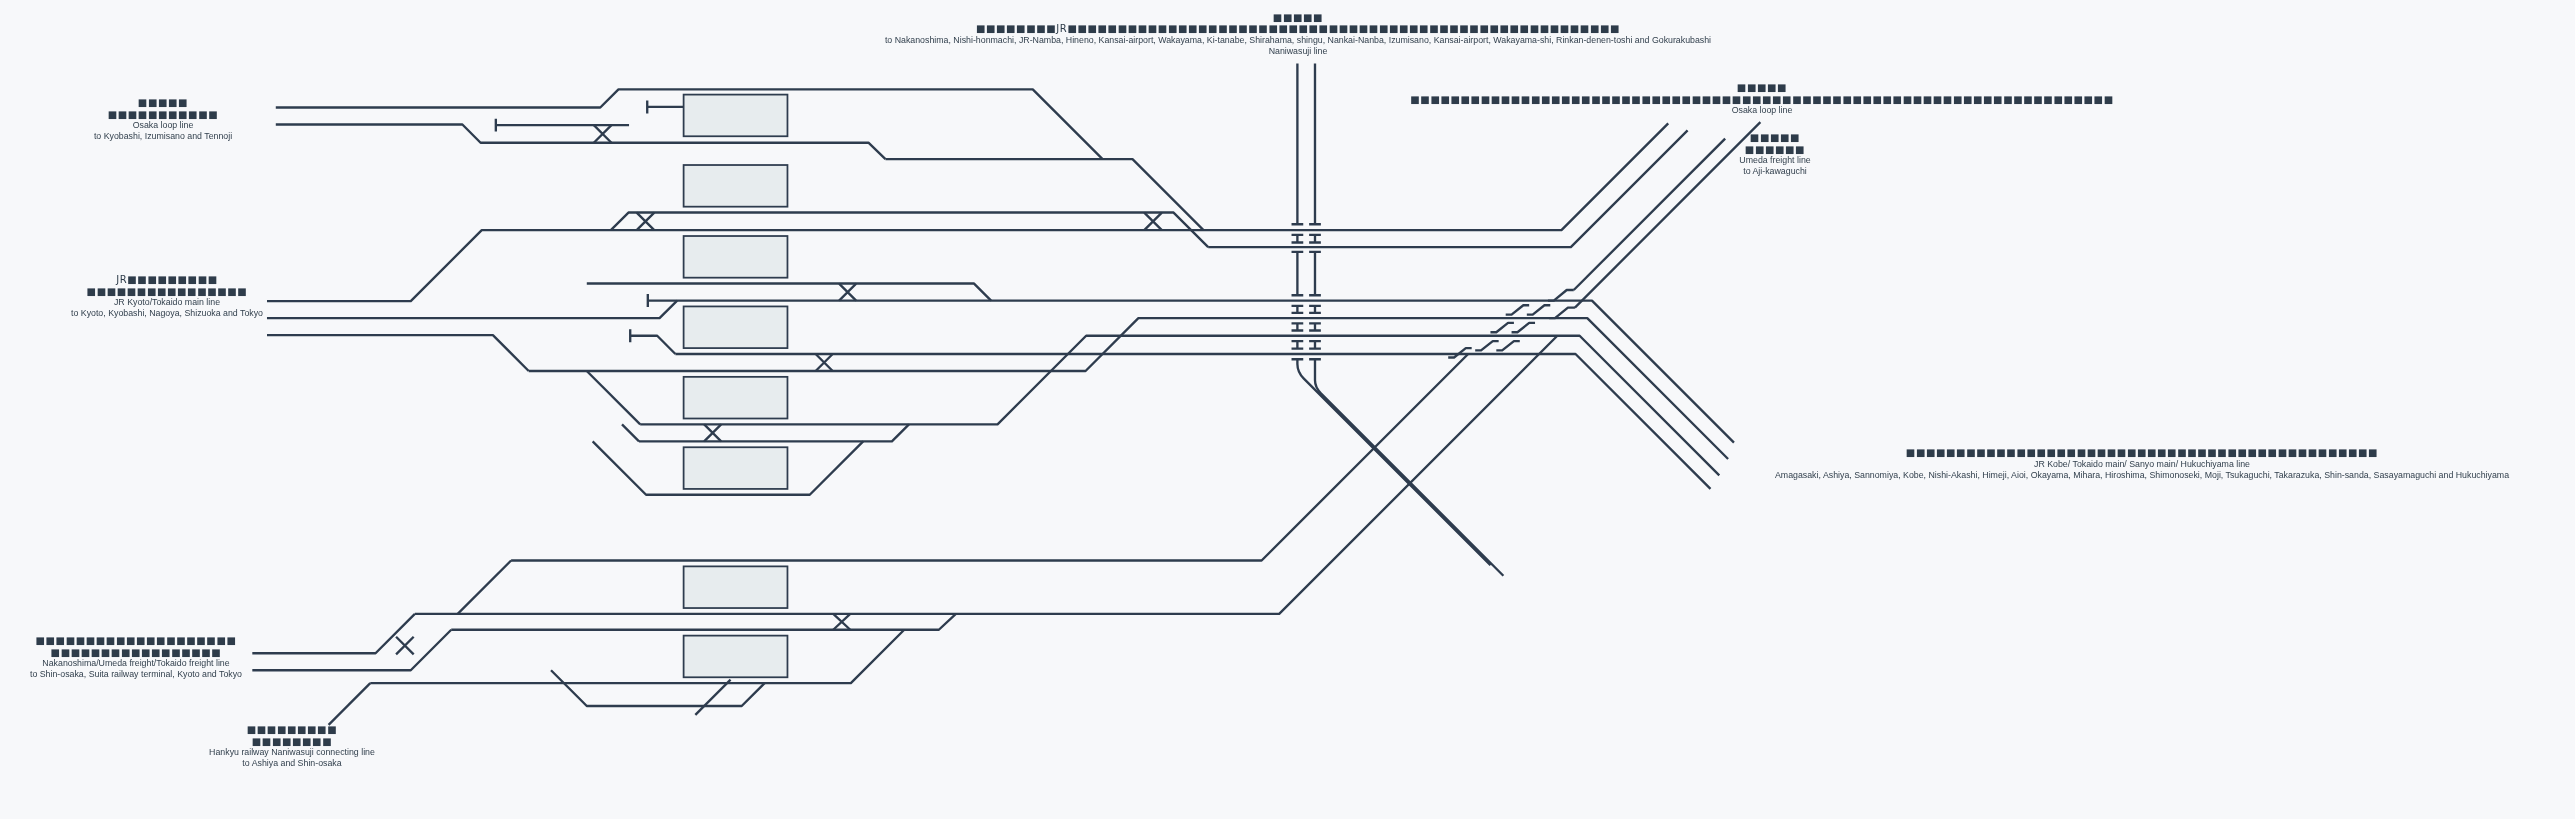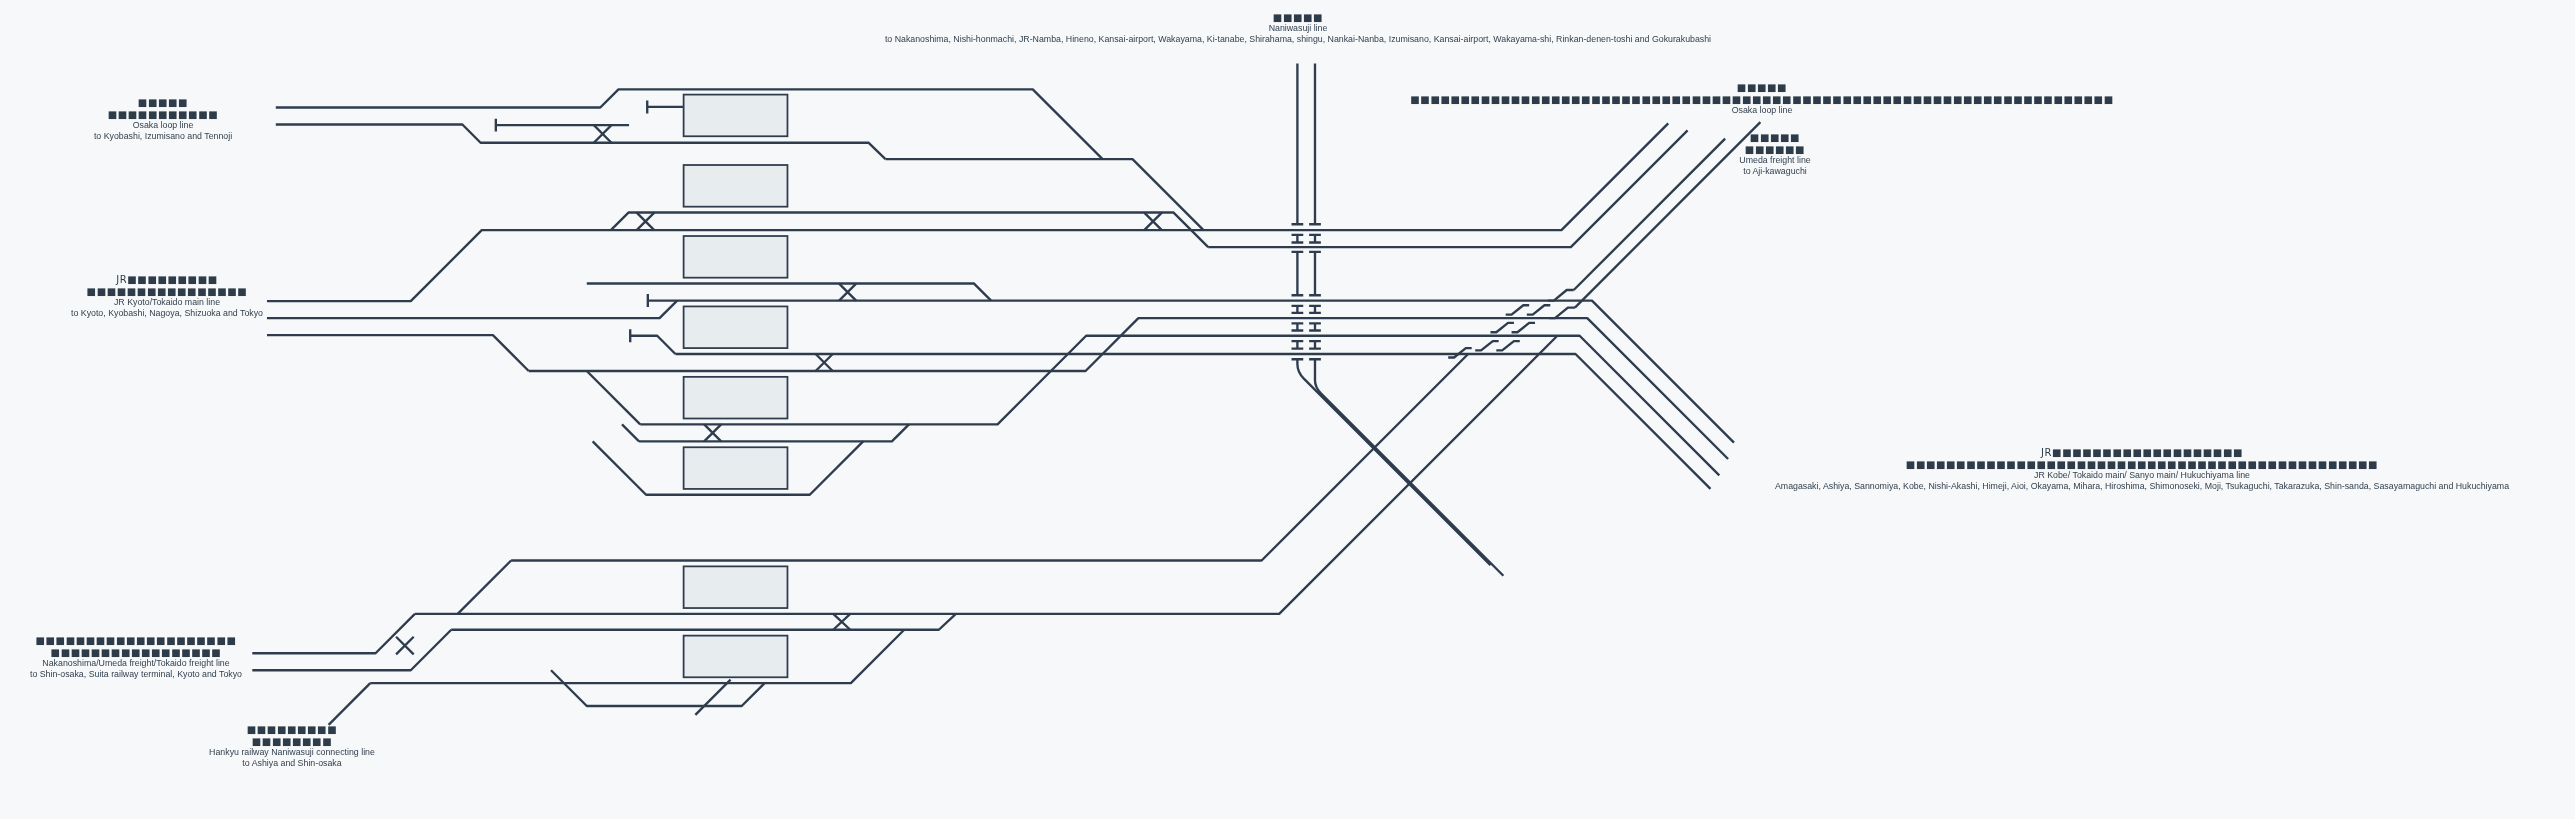--- a/index.html
+++ b/index.html
@@ -118,22 +118,23 @@
       <path class="tk" d="M560,1235 L631,1164"></path>
       <path class="tk" d="M939,1142 L1000,1203 H1264 L1303,1164"></path>
       <path class="tk" d="M1185,1218 L1245,1158"></path>
       <path class="tk" d="M675,1085 L705,1115 M675,1115 L705,1085"></path>
       <path class="tk" d="M1420,1046 L1449,1073 M1420,1073 L1449,1046"></path>
     </g>
   </svg>
 
   <div class="label" style="left:1298px; top:11.7px">
     <div class="bl">■■■■■</div>
+    <div class="bl">■■■■■■■■JR■■■■■■■■■■■■■■■■■■■■■■■■■■■■■■■■■■■■■■■■■■■■■■■■■■■■■■■</div>
+    <div class="tx">to Nakanoshima, Nishi-honmachi, JR-Namba, Hineno, Kansai-airport, Wakayama, Ki-tanabe, Shirahama, shingu, Nankai-Nanba, Izumisano, Kansai-airport, Wakayama-shi, Rinkan-denen-toshi and Gokurakubashi</div>
     <div class="tx">Naniwasuji line</div>
-    <div class="tx">to Nakanoshima, Nishi-honmachi, JR-Namba, Hineno, Kansai-airport, Wakayama, Ki-tanabe, Shirahama, shingu, Nankai-Nanba, Izumisano, Kansai-airport, Wakayama-shi, Rinkan-denen-toshi and Gokurakubashi</div>
   </div>
 
   <div class="label" style="left:163px; top:97px">
     <div class="bl">■■■■■</div>
     <div class="bl">■■■■■■■■■■■</div>
     <div class="tx">Osaka loop line</div>
     <div class="tx">to Kyobashi, Izumisano and Tennoji</div>
   </div>
 
   <div class="label" style="left:167px; top:274px">
@@ -150,21 +151,20 @@
   </div>
 
   <div class="label" style="left:1775px; top:132px">
     <div class="bl">■■■■■</div>
     <div class="bl">■■■■■■</div>
     <div class="tx">Umeda freight line</div>
     <div class="tx">to Aji-kawaguchi</div>
   </div>
 
   <div class="label" style="left:2142px; top:447px">
-    <div class="bl">JR■■■■■■■■■■■■■■■■■■■</div>
     <div class="bl">■■■■■■■■■■■■■■■■■■■■■■■■■■■■■■■■■■■■■■■■■■■■■■■</div>
     <div class="tx">JR Kobe/ Tokaido main/ Sanyo main/ Hukuchiyama line</div>
     <div class="tx">Amagasaki, Ashiya, Sannomiya, Kobe, Nishi-Akashi, Himeji, Aioi, Okayama, Mihara, Hiroshima, Shimonoseki, Moji, Tsukaguchi, Takarazuka, Shin-sanda, Sasayamaguchi and Hukuchiyama</div>
   </div>
 
   <div class="label" style="left:136px; top:635px">
     <div class="bl">■■■■■■■■■■■■■■■■■■■■</div>
     <div class="bl">■■■■■■■■■■■■■■■■■</div>
     <div class="tx">Nakanoshima/Umeda freight/Tokaido freight line</div>
     <div class="tx">to Shin-osaka, Suita railway terminal, Kyoto and Tokyo</div>

